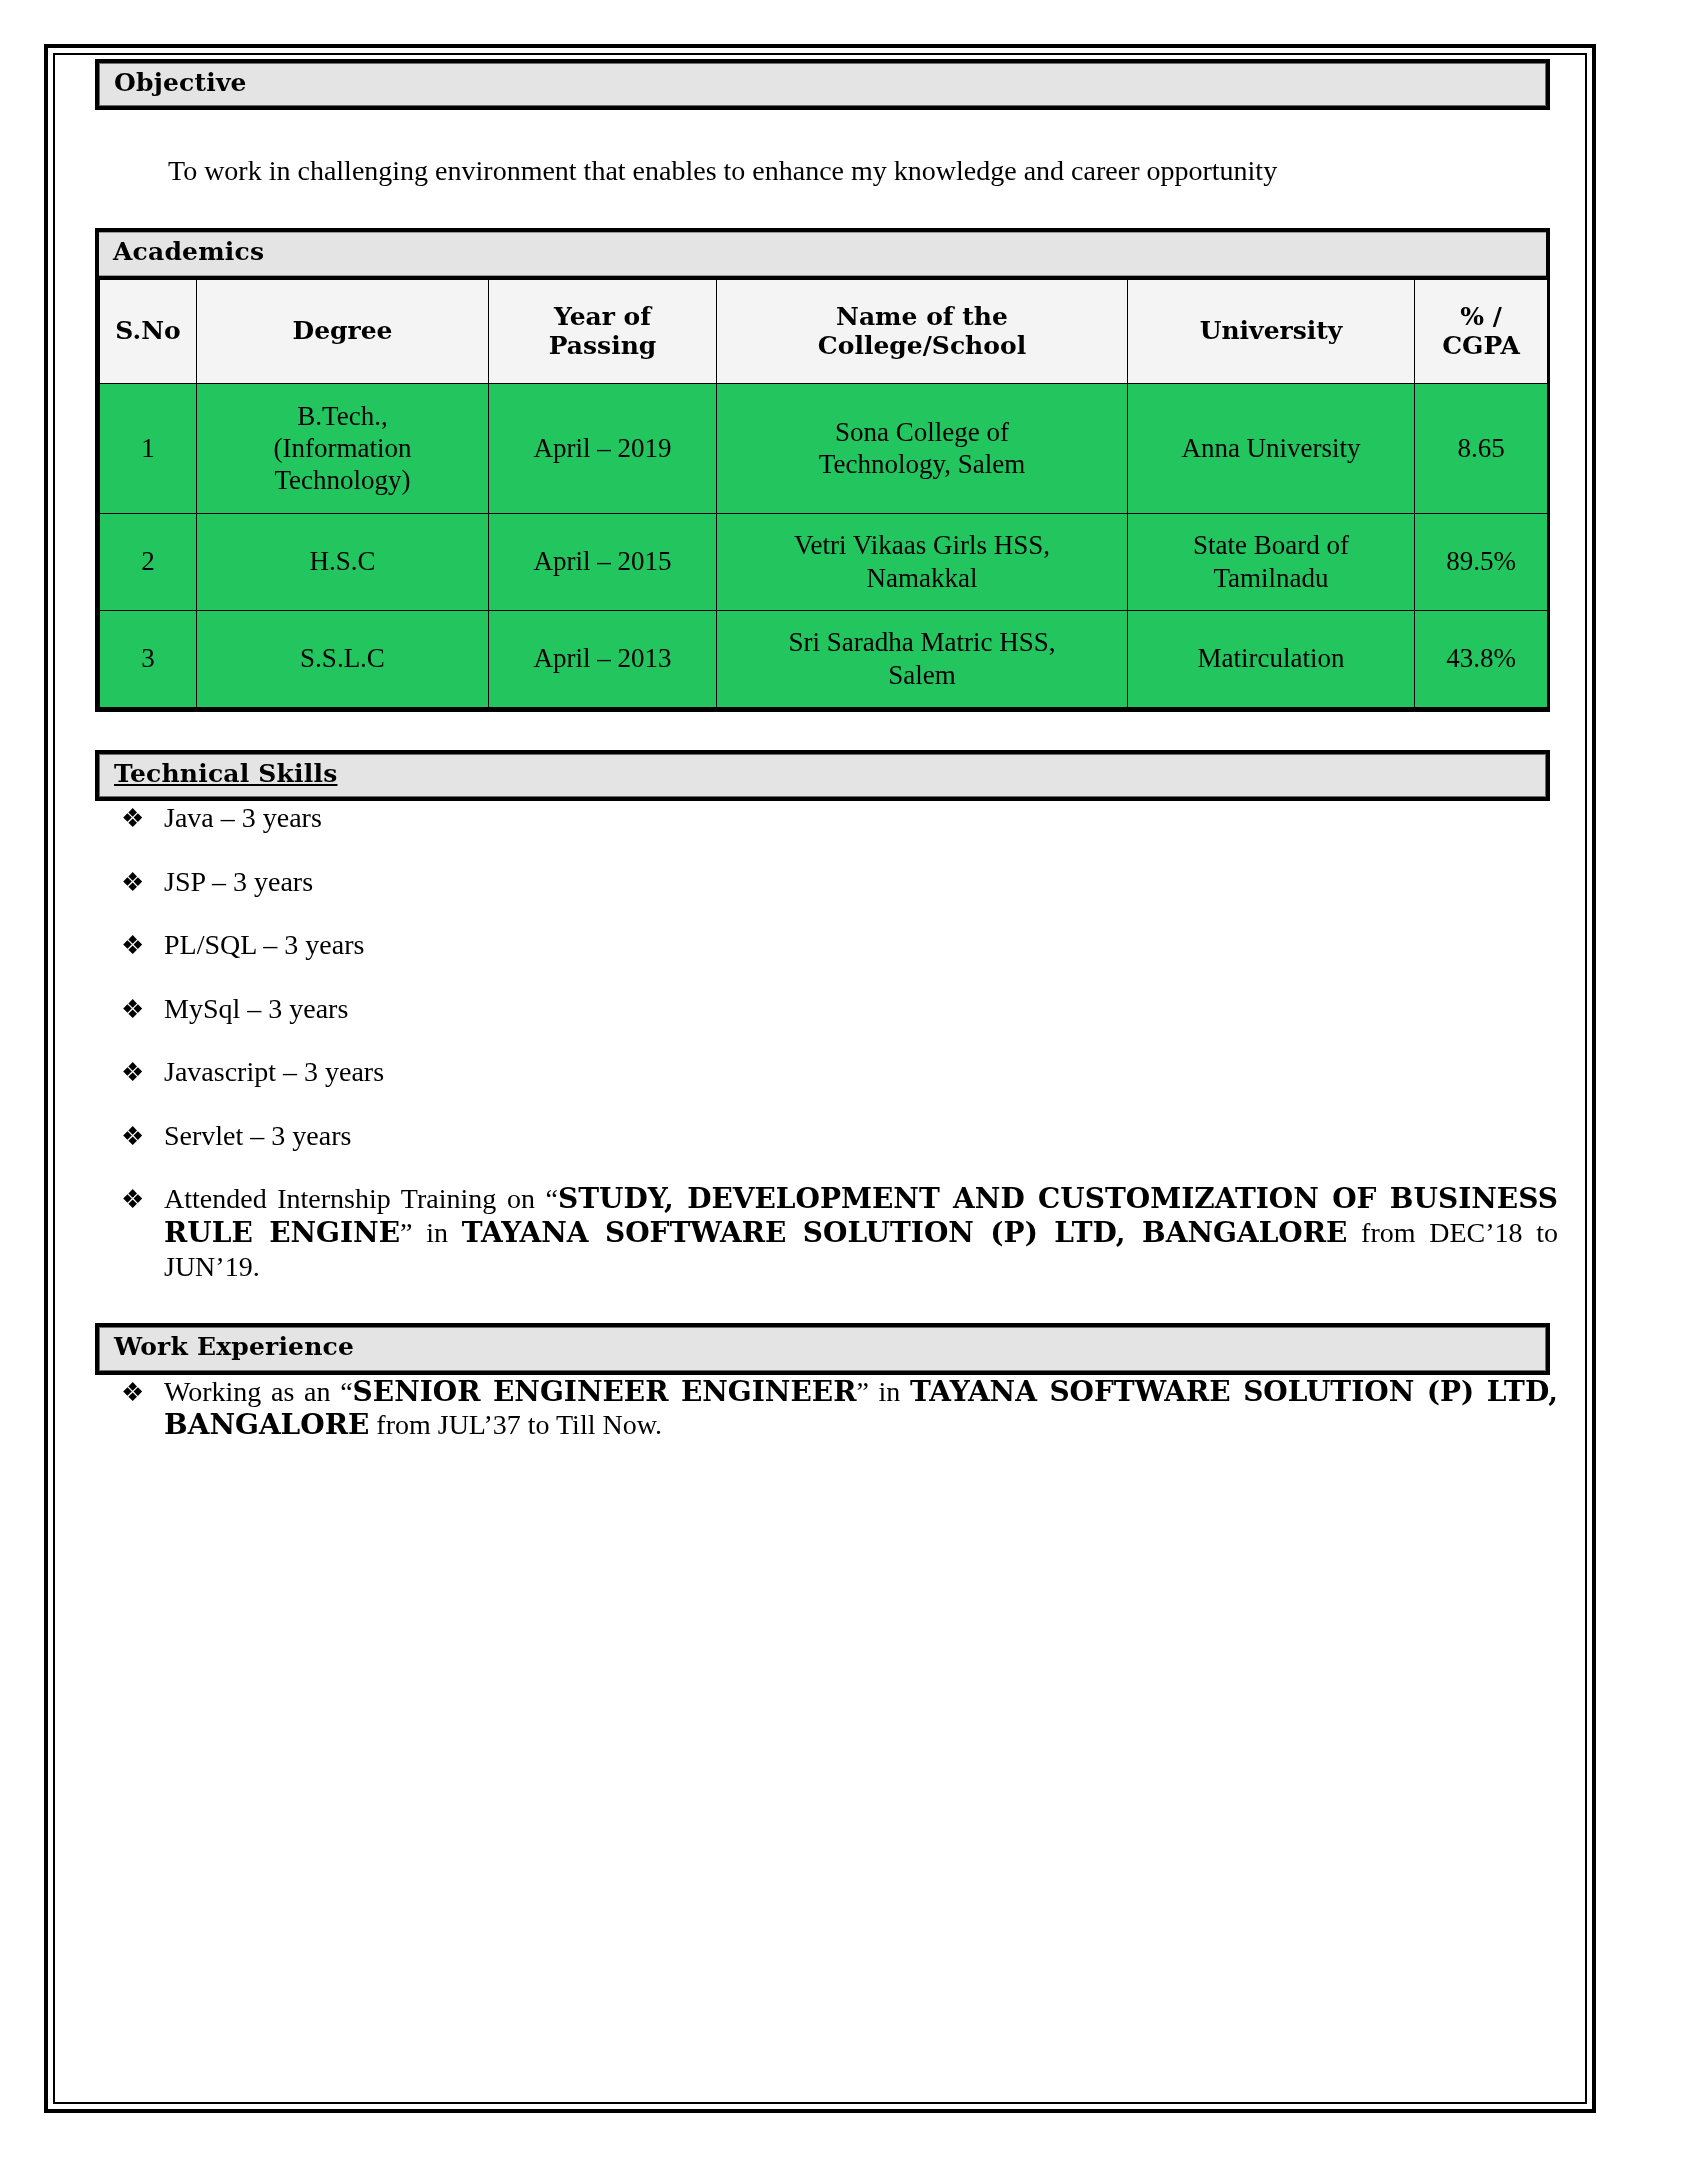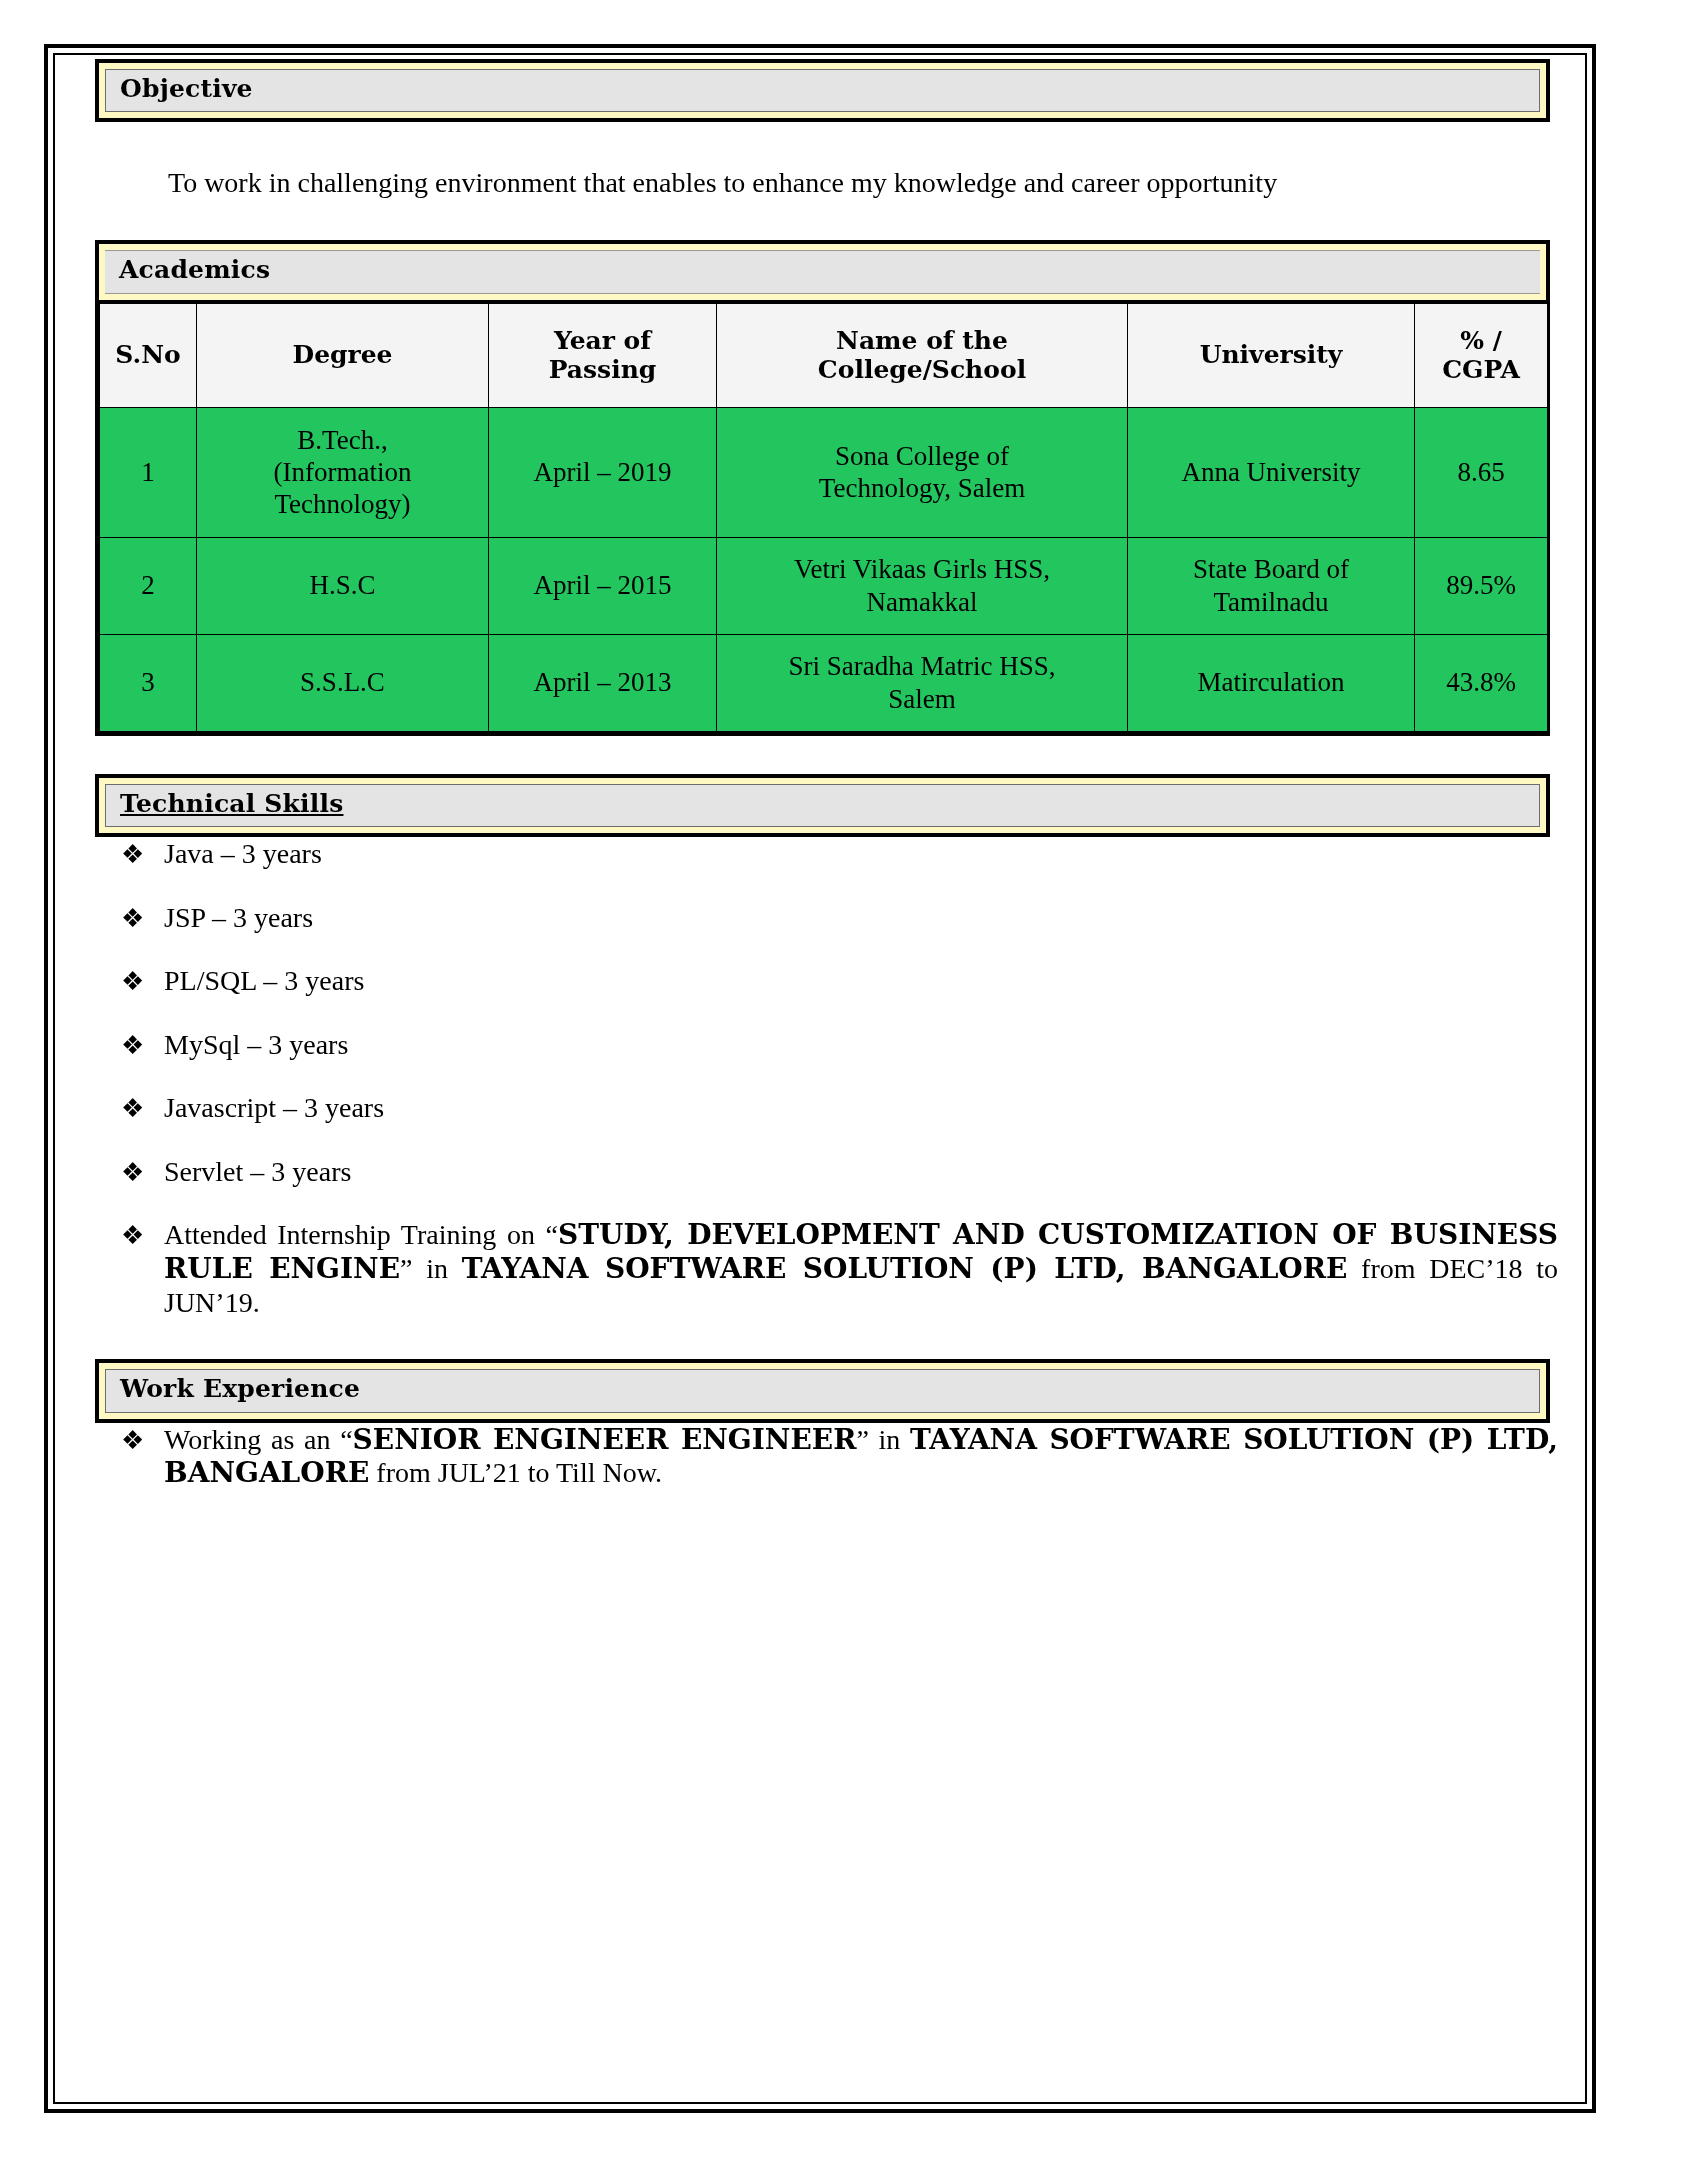--- a/index.html
+++ b/index.html
@@ -38,24 +38,24 @@
   .content {
     position: absolute;
     left: 95px;
     top: 59px;
     width: 1463px;
   }
 
   
   .section-bar {
     border: 4px solid #000;
-    background: #fef9c3;
+    background: #a16207;
     box-sizing: border-box;
     width: 1455px;
-    padding: 6px;
+    padding: 0;
   }
   .section-bar-inner {
     border: 1px solid #6d6d6d;
     background: #e4e4e4;
     padding: 6px 14px 9px 14px;
     box-sizing: border-box;
   }
   .section-title {
     font-family: "DejaVu Serif", "Liberation Serif", serif;
     font-weight: bold;
@@ -305,18 +305,18 @@
   </ul>
 
   <div class="section-bar gap-work">
     <div class="section-bar-inner">
       <div class="section-title">Work Experience</div>
     </div>
   </div>
 
   <ul class="bullets para-list">
     <li>
-      <span class="bullet">❖</span><span>Working as an “</span><b>SENIOR ENGINEER ENGINEER</b><span>” in </span><b>TAYANA SOFTWARE SOLUTION (P) LTD, BANGALORE</b><span> from JUL’21 to Till Now.</span>
+      <span class="bullet">❖</span><span>Working as an “</span><b>SENIOR ENGINEER ENGINEER</b><span>” in </span><b>TAYANA SOFTWARE SOLUTION (P) LTD, BANGALORE</b><span> from JUL’37 to Till Now.</span>
     </li>
   </ul>
 
 </div>
 
 
 </body></html>

